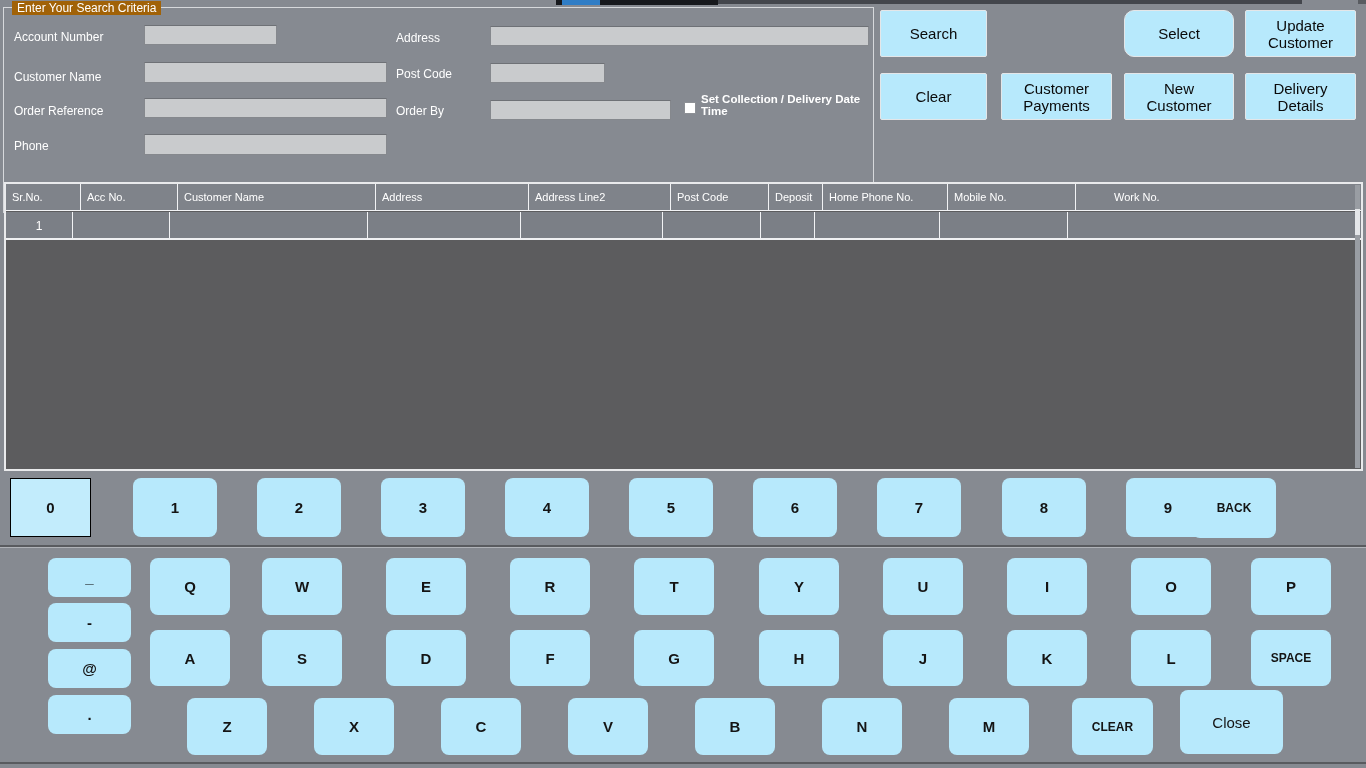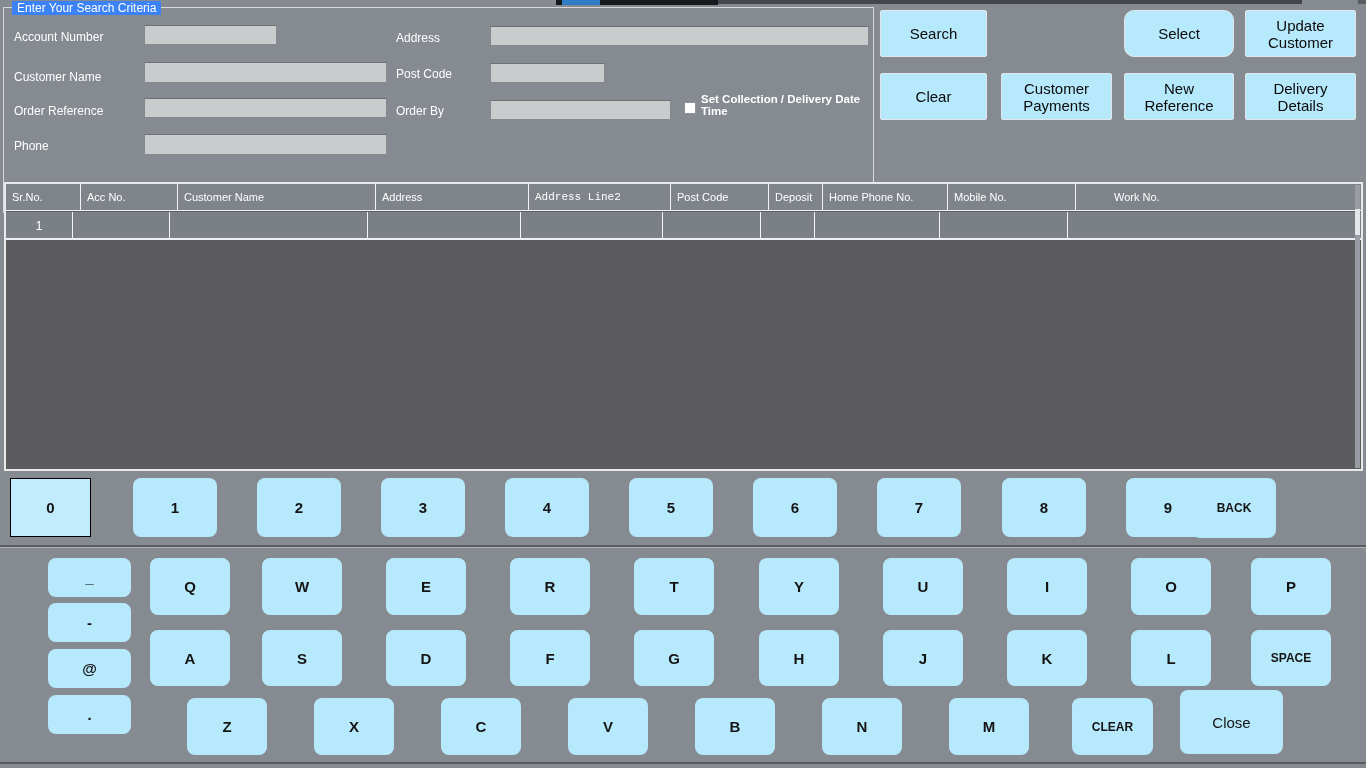--- a/index.html
+++ b/index.html
@@ -10,21 +10,21 @@
   }
   
   .topbar-seg { position:absolute; top:0; }
   
   .groupbox {
     position:absolute; left:3px; top:7px; width:871px; height:206px;
     border:1px solid #d7d9dc; box-sizing:border-box;
   }
   .groupbox-legend {
     position:absolute; top:-7px; left:8px; padding:0 5px;
-    background:#3b82f6; color:#ffffff; font-size:12px; white-space:nowrap;
+    background:#a16207; color:#ffffff; font-size:12px; white-space:nowrap;
   }
   .form-label { position:absolute; color:#ffffff; font-size:12px; white-space:nowrap; }
   .tinput {
     position:absolute; background:#c9cbcd; border:1px solid #85888d;
     border-top-color:#6e7176; box-sizing:border-box; height:20px;
     font-size:12px; color:#1c1c1c; padding:0 4px; outline:none;
   }
   .checkbox {
     position:absolute; left:684px; top:102px; width:12px; height:12px;
     background:#ffffff; border:1px solid #8d9095; box-sizing:border-box;
@@ -115,30 +115,30 @@
   <input class="tinput" style="left: 490px; top: 100px; width: 181px;" value="">
 
   <div class="checkbox"></div>
   <div class="checkbox-label">Set Collection / Delivery Date Time</div>
 
   <button class="action-btn" style="left:880px; top:10px; width:107px;">Search</button>
   <button class="action-btn" style="left:1124px; top:10px; width:110px;border-radius:10px;">Select</button>
   <button class="action-btn" style="left:1245px; top:10px; width:111px;">Update Customer</button>
   <button class="action-btn" style="left:880px; top:73px; width:107px;">Clear</button>
   <button class="action-btn" style="left:1001px; top:73px; width:111px;">Customer Payments</button>
-  <button class="action-btn" style="left:1124px; top:73px; width:110px;">New Reference</button>
+  <button class="action-btn" style="left:1124px; top:73px; width:110px;">New Customer</button>
   <button class="action-btn" style="left:1245px; top:73px; width:111px;">Delivery Details</button>
 
   <div class="grid">
     <div class="grid-header-row" id="grid-header">
         <div class="grid-cell" style="width: 75px;">Sr.No.</div>
         <div class="grid-cell" style="width: 97px;">Acc No.</div>
         <div class="grid-cell" style="width: 198px;">Customer Name</div>
         <div class="grid-cell" style="width: 153px;">Address</div>
-        <div class="grid-cell" style="width: 142px; font-family: Liberation Mono, monospace;">Address Line2</div>
+        <div class="grid-cell" style="width: 142px;">Address Line2</div>
         <div class="grid-cell" style="width: 98px;">Post Code</div>
         <div class="grid-cell" style="width: 54px;">Deposit</div>
         <div class="grid-cell" style="width: 125px;">Home Phone No.</div>
         <div class="grid-cell" style="width: 128px;">Mobile No.</div>
         <div class="grid-cell flex">Work No.</div>
       </div>
     <div class="grid-data-row" id="grid-row">
         <div class="grid-cell center" style="width: 67px;">1</div>
         <div class="grid-cell" style="width: 97px;"></div>
         <div class="grid-cell" style="width: 198px;"></div>

